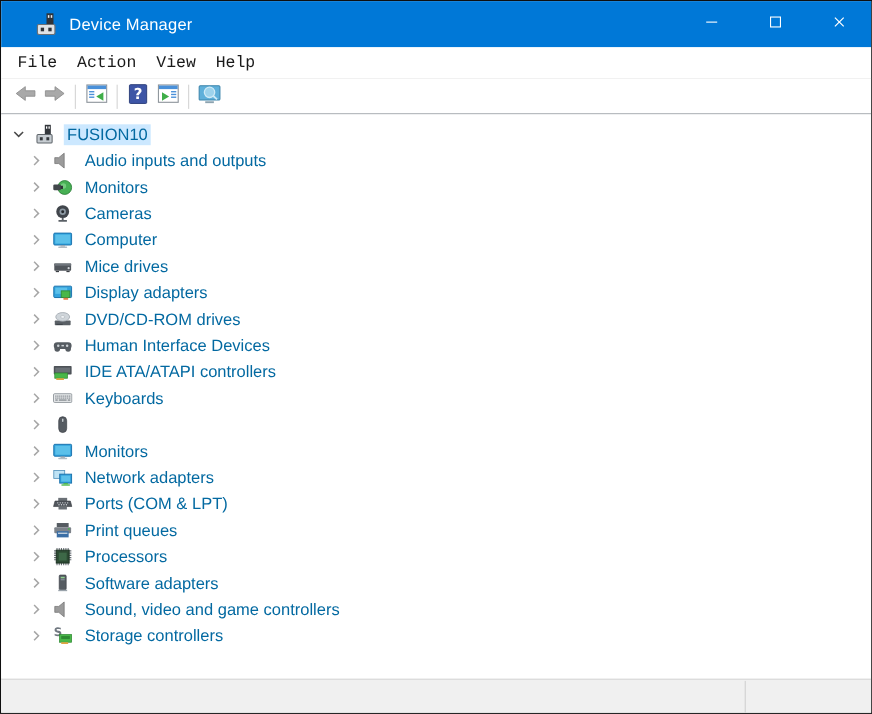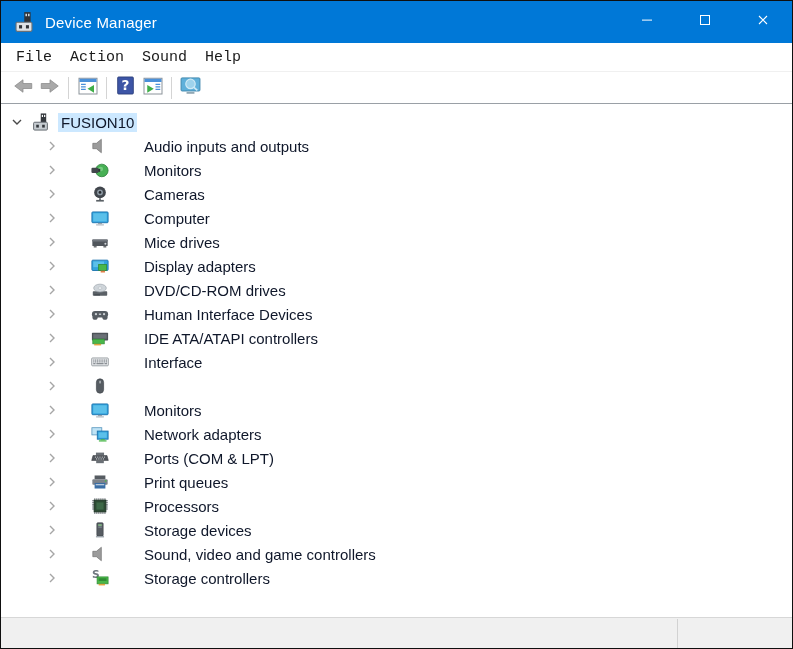--- a/index.html
+++ b/index.html
@@ -11,21 +11,21 @@
     border: 1px solid #0f0f0f;
     display: flex; flex-direction: column;
     background: #fff;
     overflow: hidden;
   }
 
   
   .titlebar {
     flex: 0 0 42px; height: 42px;
     background: #0078d7;
-    display: flex; align-items: center;
+    display: flex; align-items: center; padding-left: 18px;
   }
   .app-icon { width: 22px; height: 22px; margin-left: 12px; flex: 0 0 22px; }
   .title-text { color: #ffffff; font-size: 15px; margin-left: 10px; letter-spacing: 0.2px; }
   .win-controls { margin-left: auto; display: flex; height: 100%; }
   .win-btn { width: 58px; height: 100%; display: flex; align-items: center; justify-content: center; }
 
   
   .menubar {
     flex: 0 0 29px; height: 29px;
     background: #fff;
@@ -47,25 +47,25 @@
   }
   .tb-btn { width: 27px; height: 26px; display: flex; align-items: center; justify-content: center; }
   .tb-sep { width: 1px; height: 22px; background: #d4d4d4; margin: 0 5px; flex: 0 0 1px; }
 
   
   .tree {
     flex: 1 1 auto;
     background: #fff;
     overflow: hidden;
     padding-top: 6px;
-    font-size: 15px; color: #0f172a;
+    font-size: 15px; color: #0369a1;
   }
   .trow { height: 24px; display: flex; align-items: center; }
   .trow.root { padding-left: 4px; }
-  .trow.child { padding-left: 39px; gap: 24px; }
+  .trow.child { padding-left: 20px; }
   .expander { width: 24px; height: 24px; flex: 0 0 24px; display: flex; align-items: center; justify-content: center; }
   .ticon { width: 19px; height: 19px; flex: 0 0 19px; display: flex; align-items: center; justify-content: center; margin-left: 2px; }
   .tlabel { margin-left: 8px; white-space: nowrap; padding: 1px 3px; }
   .tlabel.selected { background: #cce8ff; }
 
   
   .statusbar {
     flex: 0 0 31px; height: 31px;
     background: #f0f0f0;
     border-top: 1px solid #d7d7d7;
@@ -103,21 +103,21 @@
         <span><svg width="16" height="16" viewBox="0 0 16 16" aria-hidden="true">
               <path d="M4 4l8 8M12 4l-8 8" stroke="#fff" stroke-width="1.1"></path>
             </svg></span>
       </div>
     </div>
   </div>
 
   <div class="menubar">
     <span class="menu-item">File</span>
     <span class="menu-item">Action</span>
-    <span class="menu-item">Sound</span>
+    <span class="menu-item">View</span>
     <span class="menu-item">Help</span>
   </div>
 
   <div class="toolbar">
     <div class="tb-btn">
       <span><svg width="20" height="20" viewBox="0 0 16 16" aria-hidden="true">
             <path d="M15 6h-7V3L1.4 8 8 13v-3h7z" fill="#a9a9a9" stroke="#8a8a8a" stroke-width="0.6"></path>
           </svg></span>
     </div>
     <div class="tb-btn">
@@ -354,21 +354,21 @@
                 <rect x="8.4" y="7.4" width="1" height="1"></rect>
                 <rect x="10" y="7.4" width="1" height="1"></rect>
                 <rect x="11.6" y="7.4" width="1" height="1"></rect>
                 <rect x="13.2" y="7.4" width="1" height="1"></rect>
                 <rect x="2" y="9" width="2" height="1"></rect>
                 <rect x="4.8" y="9" width="6.4" height="1"></rect>
                 <rect x="12" y="9" width="2.2" height="1"></rect>
               </g>
             </svg>
           </span>
-          <span class="tlabel">Interface</span>
+          <span class="tlabel">Keyboards</span>
         </div>
         <div class="trow child">
           <span class="expander">
             <svg width="16" height="16" viewBox="0 0 16 16" aria-hidden="true">
               <path d="M6 4l4 4-4 4" stroke="#a6a6a6" stroke-width="1.4" fill="none"></path>
             </svg>
           </span>
           <span class="ticon">
             <svg width="18" height="18" viewBox="0 0 16 16" aria-hidden="true">
               <rect x="4.8" y="1.6" width="6.4" height="12.8" rx="3.2" fill="#565c62" stroke="#3f444a" stroke-width="0.6"></rect>
@@ -477,21 +477,21 @@
             </svg>
           </span>
           <span class="ticon">
             <svg width="18" height="18" viewBox="0 0 16 16" aria-hidden="true">
               <rect x="5.2" y="1.6" width="5.6" height="11.8" rx="0.8" fill="#565c62" stroke="#3f444a" stroke-width="0.6"></rect>
               <rect x="6.4" y="3" width="3.2" height="1.2" fill="#8fd18f"></rect>
               <rect x="6.4" y="5" width="3.2" height="0.8" fill="#8d99a3"></rect>
               <rect x="4.4" y="13.4" width="7.2" height="1.2" fill="#9aa3ab"></rect>
             </svg>
           </span>
-          <span class="tlabel">Storage devices</span>
+          <span class="tlabel">Software adapters</span>
         </div>
         <div class="trow child">
           <span class="expander">
             <svg width="16" height="16" viewBox="0 0 16 16" aria-hidden="true">
               <path d="M6 4l4 4-4 4" stroke="#a6a6a6" stroke-width="1.4" fill="none"></path>
             </svg>
           </span>
           <span class="ticon">
             <svg width="18" height="18" viewBox="0 0 16 16" aria-hidden="true">
               <path d="M1.6 5.6h3.2L9.2 2v12L4.8 10.4H1.6z" fill="#9b9b9b" stroke="#717171" stroke-width="0.6"></path>

